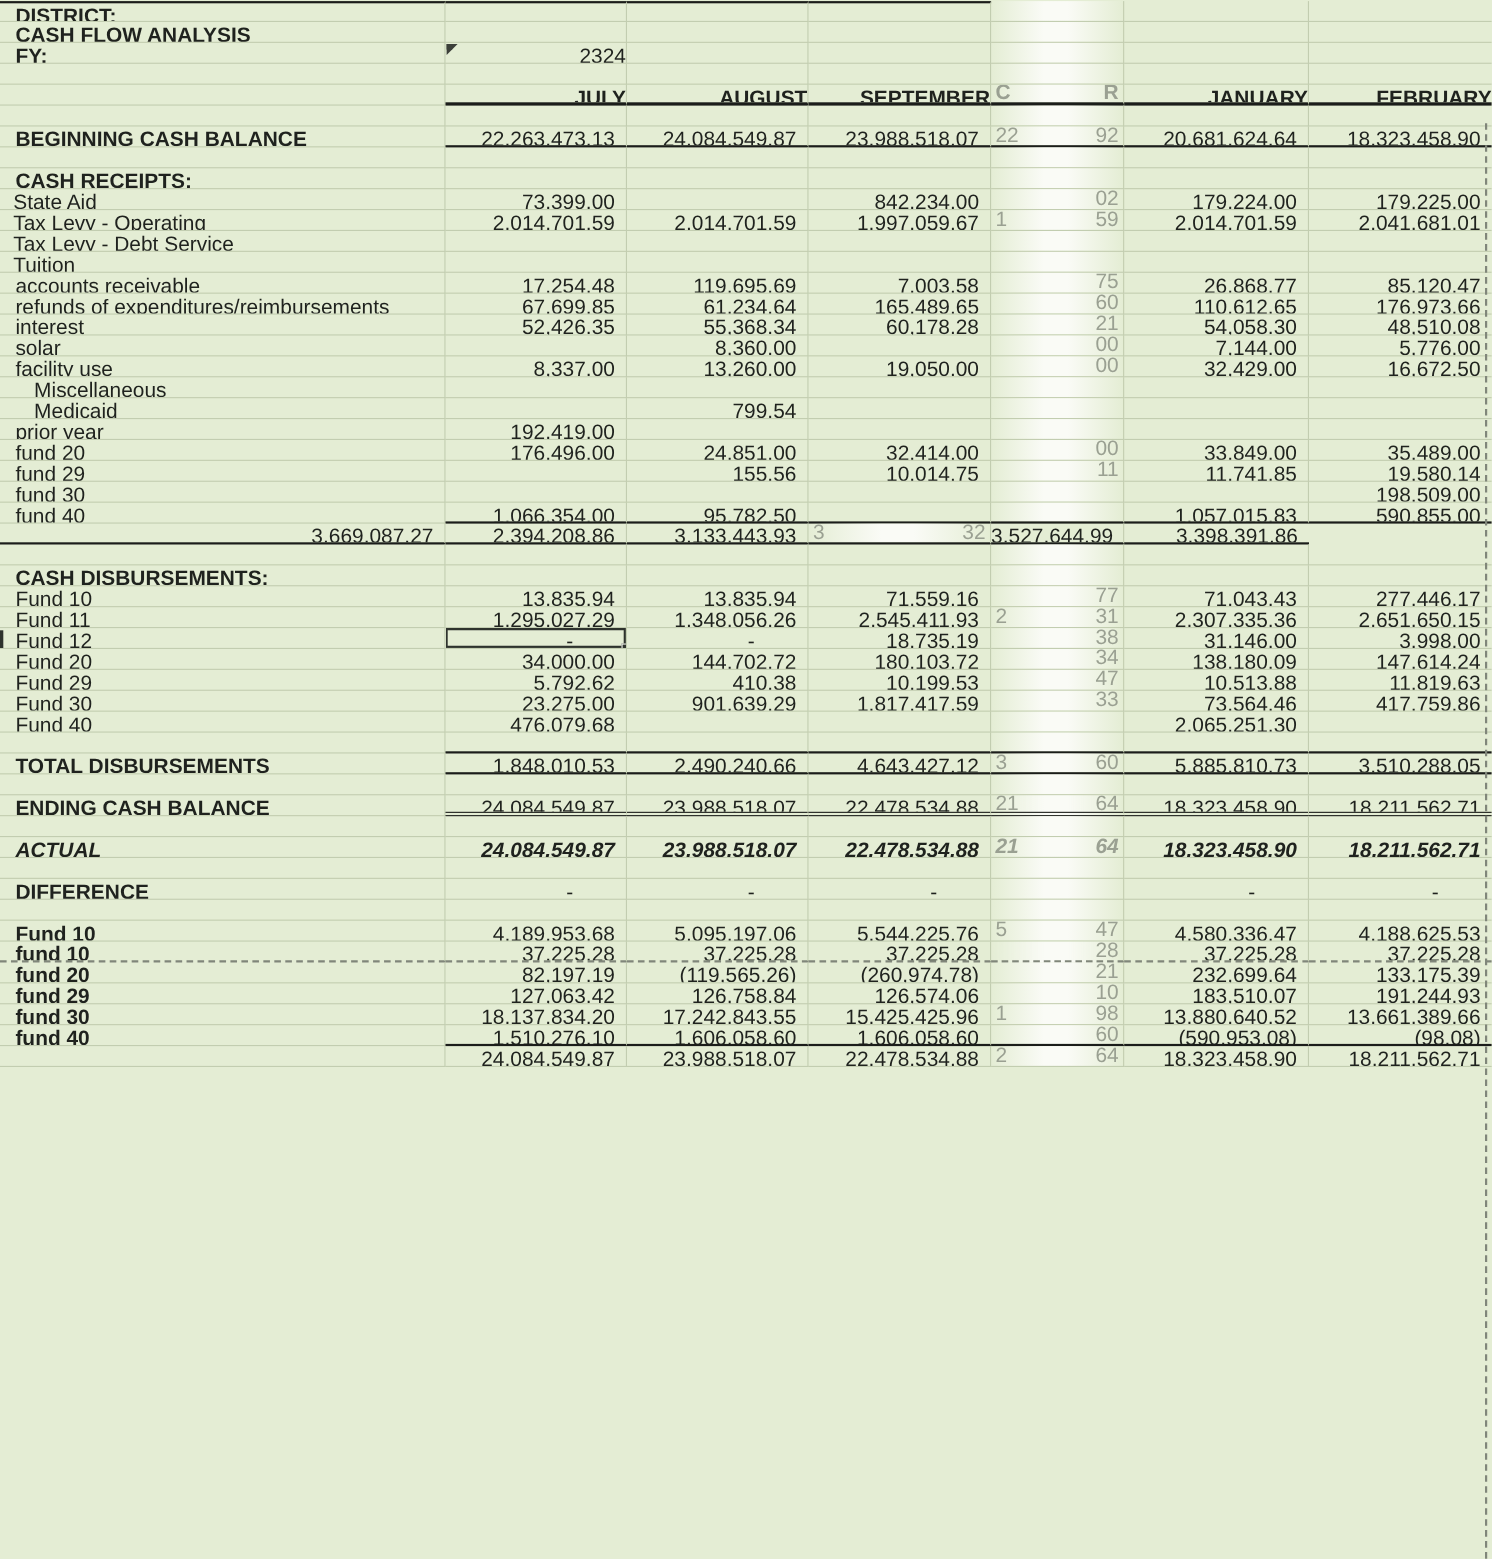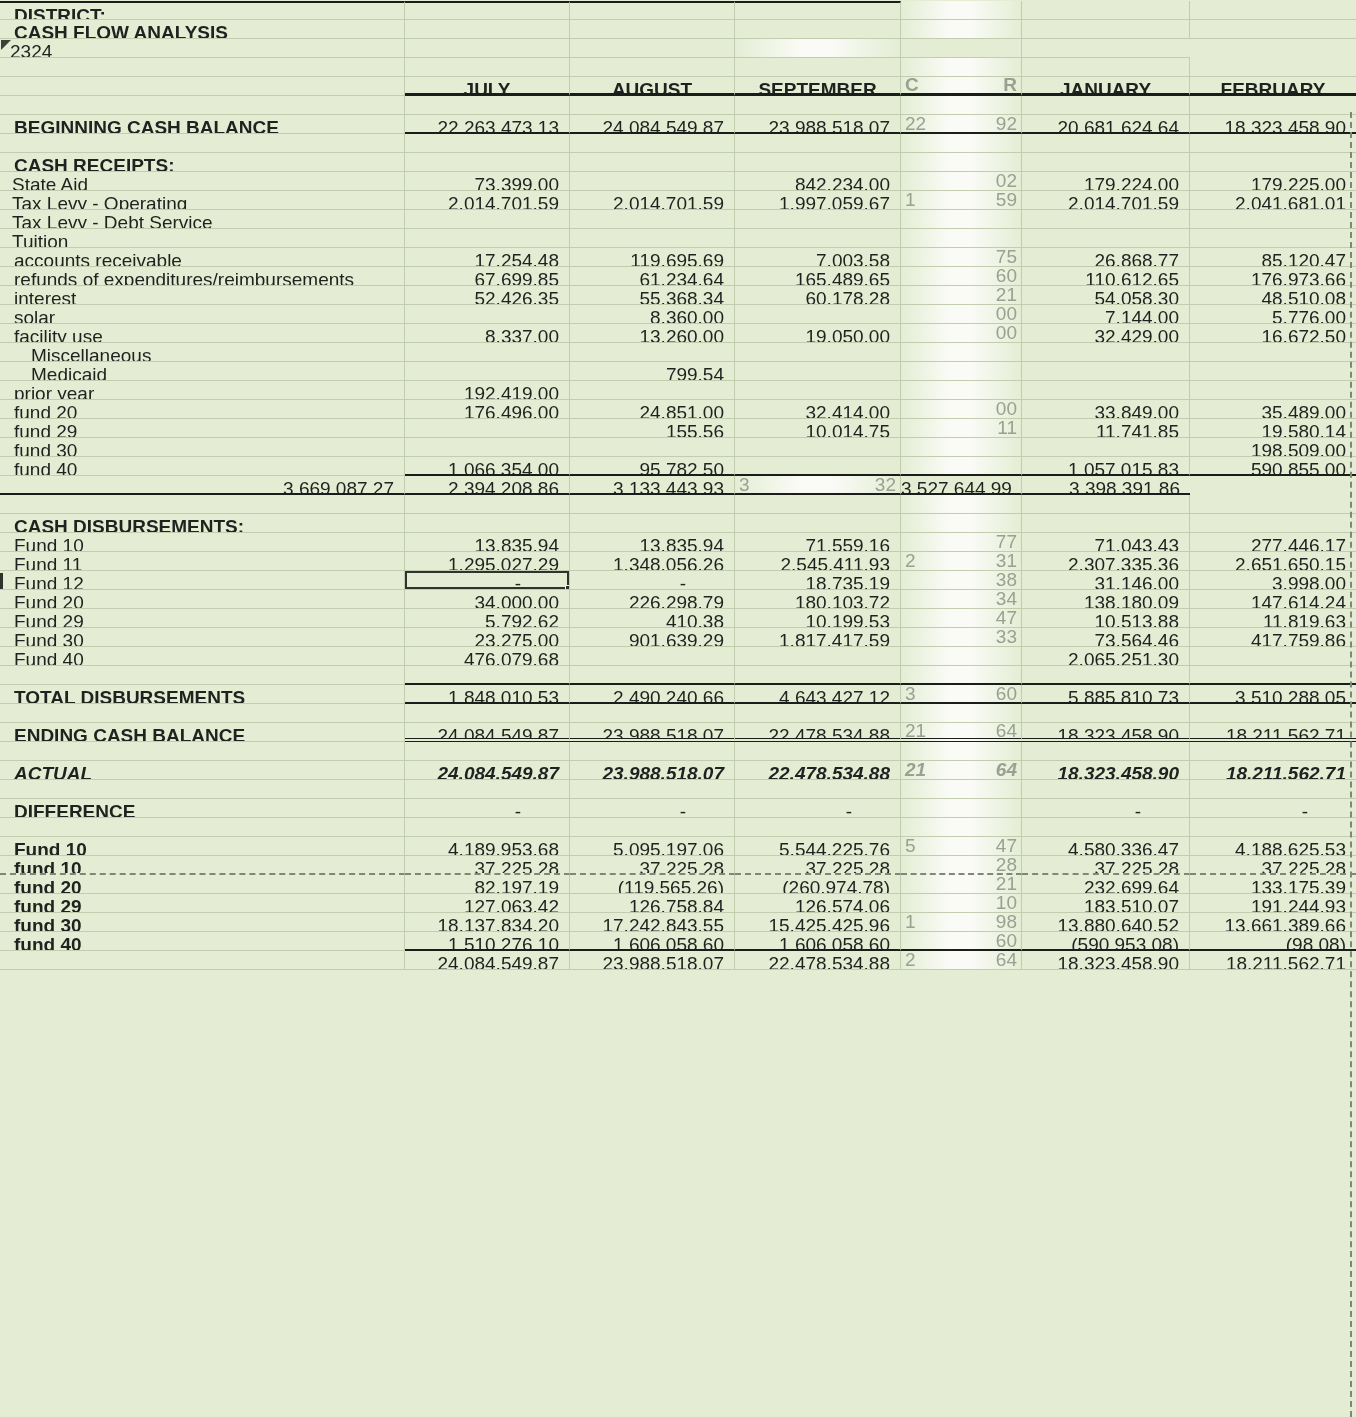--- a/index.html
+++ b/index.html
@@ -13,34 +13,34 @@
   .row{display:grid;grid-template-columns:405px 165px 165px 166px 121px 168px 166px;height:19px}
   .c{border-right:1px solid var(--gl);border-bottom:1px solid var(--gl);
      font-size:19px;line-height:26px;white-space:nowrap;overflow:hidden;position:relative}
   .c:last-child{border-right:none}
   .lb{padding-left:14px}
   .ind1{padding-left:12px}
   .ind2{padding-left:31px}
   .b{font-weight:700}
   .i{font-style:italic}
   .v{text-align:right;padding-right:10px}
-  .v.ctr{text-align:center;padding-right:0}
+  .v.ctr{padding-right:0}
   .v.dash{padding-right:48px}
   .bi{font-weight:700;font-style:italic}
   .mb{font-weight:700}
   .mh{border-bottom:3px solid var(--heavy) !important}
   .bb2{border-bottom:2px solid var(--heavy) !important}
   .bbD{border-bottom:4px double var(--heavy) !important}
   .tt{border-top:2px solid var(--heavy)}
   .dashedrow .c{border-bottom:2px dashed var(--dash) !important}
   .zone{display:flex;justify-content:space-between;align-items:center;
         color:var(--faded);padding:0 4px;
         background:linear-gradient(90deg, rgba(250,251,246,0) 0%, #fafbf6 40%, #fafbf6 58%, rgba(250,251,246,0) 100%)}
   .zone .frag{pointer-events:none}
-  .fy{text-align:left;padding-left:10px;position:relative}
+  .fy{text-align:right;padding-left:10px;position:relative}
   .fy::before{content:"";position:absolute;left:1px;top:1px;width:0;height:0;
       border:5px solid transparent;border-top-color:#3c403a;border-left-color:#3c403a}
   .sel{box-shadow:inset 0 0 0 2px var(--sel);z-index:2}
   .handle{position:absolute;right:-4px;bottom:-4px;width:8px;height:8px;
       background:var(--sel);border:1px solid #f5f7ef;z-index:3}
   .rowmark::before{content:"";position:absolute;left:0;top:2px;width:3px;height:21px;background:var(--sel)}
   .pb-v{position:absolute;top:112px;bottom:0;right:4px;width:0;
       border-right:2px dashed var(--dash);pointer-events:none;z-index:4}
 </style>
 </head>
@@ -65,20 +65,21 @@
       <div class="c v "></div>
       <div class="c v "></div>
       <div class="c zone ">
         <span class="frag"></span>
         <span class="frag"></span>
       </div>
       <div class="c v "></div>
       <div class="c v "></div>
     </div>
     <div class="row">
+      <div class="c lb b ">FY:</div>
       <div class="c fy">2324</div>
       <div class="c v "></div>
       <div class="c v "></div>
       <div class="c zone ">
         <span class="frag"></span>
         <span class="frag"></span>
       </div>
       <div class="c v "></div>
       <div class="c v "></div>
     </div>
@@ -413,21 +414,21 @@
       <div class="c zone ">
         <span class="frag"></span>
         <span class="frag">38</span>
       </div>
       <div class="c v ">31,146.00</div>
       <div class="c v ">3,998.00</div>
     </div>
     <div class="row">
       <div class="c lb  ">Fund 20</div>
       <div class="c v ">34,000.00</div>
-      <div class="c v ">226,298.79</div>
+      <div class="c v ">144,702.72</div>
       <div class="c v ">180,103.72</div>
       <div class="c zone ">
         <span class="frag"></span>
         <span class="frag">34</span>
       </div>
       <div class="c v ">138,180.09</div>
       <div class="c v ">147,614.24</div>
     </div>
     <div class="row">
       <div class="c lb  ">Fund 29</div>

